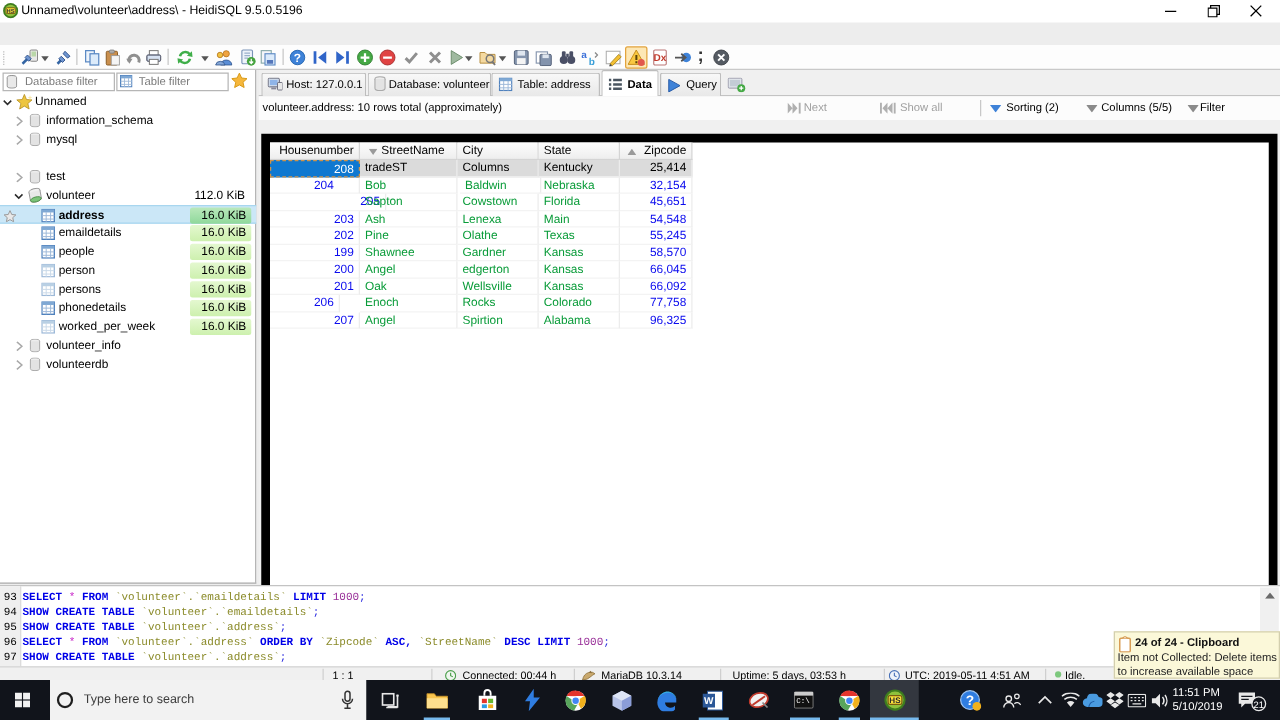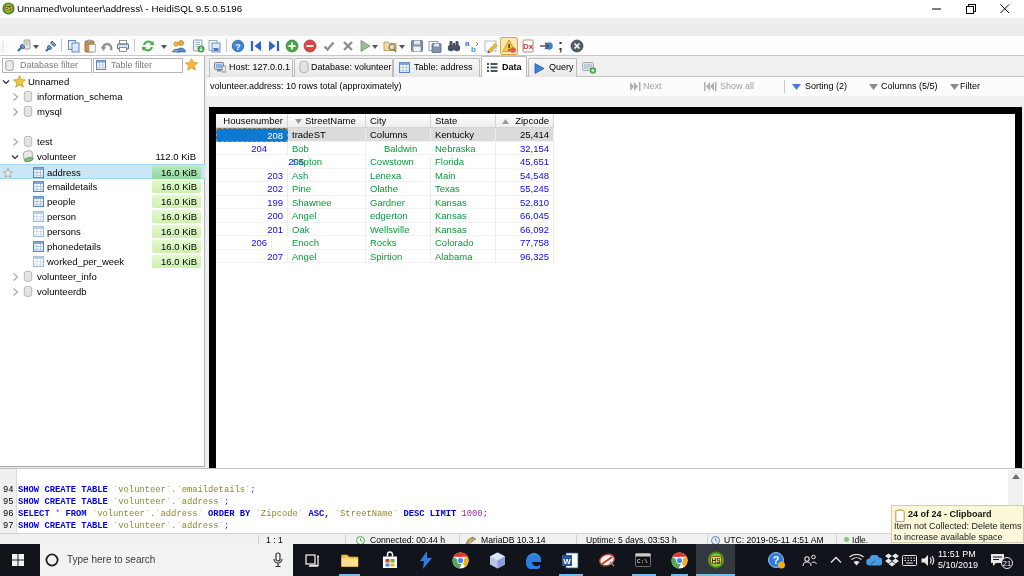--- a/index.html
+++ b/index.html
@@ -338,21 +338,21 @@
         </div>
       <div class="trow" style="top:90px;background:#cbe7f7;border-top:1px solid #a8d6ef;border-bottom:1px solid #a8d6ef">
         <svg class="abs" style="left:3px;top:3px" width="10" height="10" viewBox="0 0 10 10">
             <path d="M5 0.5 L6.4 3.6 9.7 3.9 7.2 6.1 7.9 9.4 5 7.7 2.1 9.4 2.8 6.1 0.3 3.9 3.6 3.6z" fill="#e8e8e8" stroke="#9a9a9a" stroke-width="0.8"></path>
           </svg>
         <svg class="abs" style="left:33px;top:2px" width="11" height="11" viewBox="0 0 10 10">
             <rect x="0.5" y="0.5" width="9" height="9" fill="#fff" stroke="#4f81bd" stroke-width="1"></rect>
             <rect x="0.5" y="0.5" width="9" height="2.2" fill="#7fa8d4"></rect>
             <path d="M3.6 2.5v7M6.8 2.5v7M0.5 5h9M0.5 7.5h9" stroke="#9db8d8" stroke-width="0.7"></path>
           </svg>
-        <span class="lbl" style="left:47px;font-weight:normal">address</span>
+        <span class="lbl" style="left:47px;font-weight:bold">address</span>
         <div class="badge" style="background:linear-gradient(#b9e8bb,#8fd89b)">16.0 KiB</div>
       </div>
       <div class="trow" style="top:105px">
           <svg class="abs" style="left:33px;top:2px" width="11" height="11" viewBox="0 0 10 10">
             <rect x="0.5" y="0.5" width="9" height="9" fill="#fff" stroke="#4f81bd" stroke-width="1"></rect>
             <rect x="0.5" y="0.5" width="9" height="2.2" fill="#7fa8d4"></rect>
             <path d="M3.6 2.5v7M6.8 2.5v7M0.5 5h9M0.5 7.5h9" stroke="#9db8d8" stroke-width="0.7"></path>
           </svg>
           <span class="lbl" style="left:47px">emaildetails</span>
           <div class="badge">16.0 KiB</div>
@@ -508,21 +508,21 @@
           </svg>Zipcode</div>
 
       <div class="gr" style="top:14px;left:0;width:72px;background:#0f78d0;border:1px dashed #cf9248;color:#fff;text-align:right;padding-right:4px">208</div>
       <div class="gr" style="top:14px;left:72px;width:78px;background:#dbdbdb;padding-left:4px">tradeST</div>
       <div class="gr" style="top:14px;left:150px;width:65px;background:#dbdbdb;padding-left:4px">Columns</div>
       <div class="gr" style="top:14px;left:215px;width:65px;background:#dbdbdb;padding-left:4px">Kentucky</div>
       <div class="gr" style="top:14px;left:280px;width:58px;background:#dbdbdb;text-align:right;padding-right:4px">25,414</div>
 
       <div class="gr num" style="top:27.5px;left:0;width:72px;padding-right:20px">204</div>
       <div class="gr str" style="top:27.5px;left:72px;width:78px;padding-left:4px">Bob</div>
-      <div class="gr str" style="top:27.5px;left:164px;width:65px;padding-left:4px">Baldwin</div>
+      <div class="gr str" style="top:27.5px;left:152px;width:65px;padding-left:4px">Baldwin</div>
       <div class="gr str" style="top:27.5px;left:215px;width:65px;padding-left:4px">Nebraska</div>
       <div class="gr num" style="top:27.5px;left:280px;width:58px;padding-right:4px">32,154</div>
       <div class="gr num" style="top:41px;left:0;width:93px;padding-right:4px">205</div>
       <div class="gr str" style="top:41px;left:72px;width:78px;padding-left:4px">Sapton</div>
       <div class="gr str" style="top:41px;left:150px;width:65px;padding-left:4px">Cowstown</div>
       <div class="gr str" style="top:41px;left:215px;width:65px;padding-left:4px">Florida</div>
       <div class="gr num" style="top:41px;left:280px;width:58px;padding-right:4px">45,651</div>
       <div class="gr num" style="top:54.5px;left:0;width:72px;padding-right:4px">203</div>
       <div class="gr str" style="top:54.5px;left:72px;width:78px;padding-left:4px">Ash</div>
       <div class="gr str" style="top:54.5px;left:150px;width:65px;padding-left:4px">Lenexa</div>
@@ -530,21 +530,21 @@
       <div class="gr num" style="top:54.5px;left:280px;width:58px;padding-right:4px">54,548</div>
       <div class="gr num" style="top:68px;left:0;width:72px;padding-right:4px">202</div>
       <div class="gr str" style="top:68px;left:72px;width:78px;padding-left:4px">Pine</div>
       <div class="gr str" style="top:68px;left:150px;width:65px;padding-left:4px">Olathe</div>
       <div class="gr str" style="top:68px;left:215px;width:65px;padding-left:4px">Texas</div>
       <div class="gr num" style="top:68px;left:280px;width:58px;padding-right:4px">55,245</div>
       <div class="gr num" style="top:81.5px;left:0;width:72px;padding-right:4px">199</div>
       <div class="gr str" style="top:81.5px;left:72px;width:78px;padding-left:4px">Shawnee</div>
       <div class="gr str" style="top:81.5px;left:150px;width:65px;padding-left:4px">Gardner</div>
       <div class="gr str" style="top:81.5px;left:215px;width:65px;padding-left:4px">Kansas</div>
-      <div class="gr num" style="top:81.5px;left:280px;width:58px;padding-right:4px">52,810</div>
+      <div class="gr num" style="top:81.5px;left:280px;width:58px;padding-right:4px">58,570</div>
       <div class="gr num" style="top:95px;left:0;width:72px;padding-right:4px">200</div>
       <div class="gr str" style="top:95px;left:72px;width:78px;padding-left:4px">Angel</div>
       <div class="gr str" style="top:95px;left:150px;width:65px;padding-left:4px">edgerton</div>
       <div class="gr str" style="top:95px;left:215px;width:65px;padding-left:4px">Kansas</div>
       <div class="gr num" style="top:95px;left:280px;width:58px;padding-right:4px">66,045</div>
       <div class="gr num" style="top:108.5px;left:0;width:72px;padding-right:4px">201</div>
       <div class="gr str" style="top:108.5px;left:72px;width:78px;padding-left:4px">Oak</div>
       <div class="gr str" style="top:108.5px;left:150px;width:65px;padding-left:4px">Wellsville</div>
       <div class="gr str" style="top:108.5px;left:215px;width:65px;padding-left:4px">Kansas</div>
       <div class="gr num" style="top:108.5px;left:280px;width:58px;padding-right:4px">66,092</div>
@@ -555,20 +555,21 @@
       <div class="gr num" style="top:122px;left:280px;width:58px;padding-right:4px">77,758</div>
       <div class="gr num" style="top:135.5px;left:0;width:72px;padding-right:4px">207</div>
       <div class="gr str" style="top:135.5px;left:72px;width:78px;padding-left:4px">Angel</div>
       <div class="gr str" style="top:135.5px;left:150px;width:65px;padding-left:4px">Spirtion</div>
       <div class="gr str" style="top:135.5px;left:215px;width:65px;padding-left:4px">Alabama</div>
       <div class="gr num" style="top:135.5px;left:280px;width:58px;padding-right:4px">96,325</div>
     </div>
   </div>
   <div id="logpanel">
     <div class="gutter"></div>
+    <div class="logline" style="top:3px"><span style="position:absolute;left:3px">93</span><span style="position:absolute;left:18px"><span class="kw">SELECT</span> <span class="star">*</span> <span class="kw">FROM</span> <span class="idf">`volunteer`.`emaildetails`</span> <span class="kw">LIMIT</span> <span class="numt">1000</span><span class="sym">;</span></span></div>
     <div class="logline" style="top:15px"><span style="position:absolute;left:3px">94</span><span style="position:absolute;left:18px"><span class="kw">SHOW CREATE TABLE</span> <span class="idf">`volunteer`.`emaildetails`</span><span class="sym">;</span></span></div>
     <div class="logline" style="top:27px"><span style="position:absolute;left:3px">95</span><span style="position:absolute;left:18px"><span class="kw">SHOW CREATE TABLE</span> <span class="idf">`volunteer`.`address`</span><span class="sym">;</span></span></div>
     <div class="logline" style="top:39px"><span style="position:absolute;left:3px">96</span><span style="position:absolute;left:18px"><span class="kw">SELECT</span> <span class="star">*</span> <span class="kw">FROM</span> <span class="idf">`volunteer`.`address`</span> <span class="kw">ORDER BY</span> <span class="idf">`Zipcode`</span> <span class="kw">ASC,</span> <span class="idf">`StreetName`</span> <span class="kw">DESC LIMIT</span> <span class="numt">1000</span><span class="sym">;</span></span></div>
     <div class="logline" style="top:51px"><span style="position:absolute;left:3px">97</span><span style="position:absolute;left:18px"><span class="kw">SHOW CREATE TABLE</span> <span class="idf">`volunteer`.`address`</span><span class="sym">;</span></span></div>
     <div style="position:absolute;right:1px;top:1px;width:15px;height:63px;background:#f0f0f0">
       <svg style="position:absolute;left:4px;top:4px" width="8" height="5" viewBox="0 0 8 5">
           <path d="M0 5 L4 0 8 5z" fill="#6a6a6a"></path>
         </svg>
       <svg style="position:absolute;left:4px;bottom:4px" width="8" height="5" viewBox="0 0 8 5">
           <path d="M0 0 L4 5 8 0z" fill="#6a6a6a"></path>

